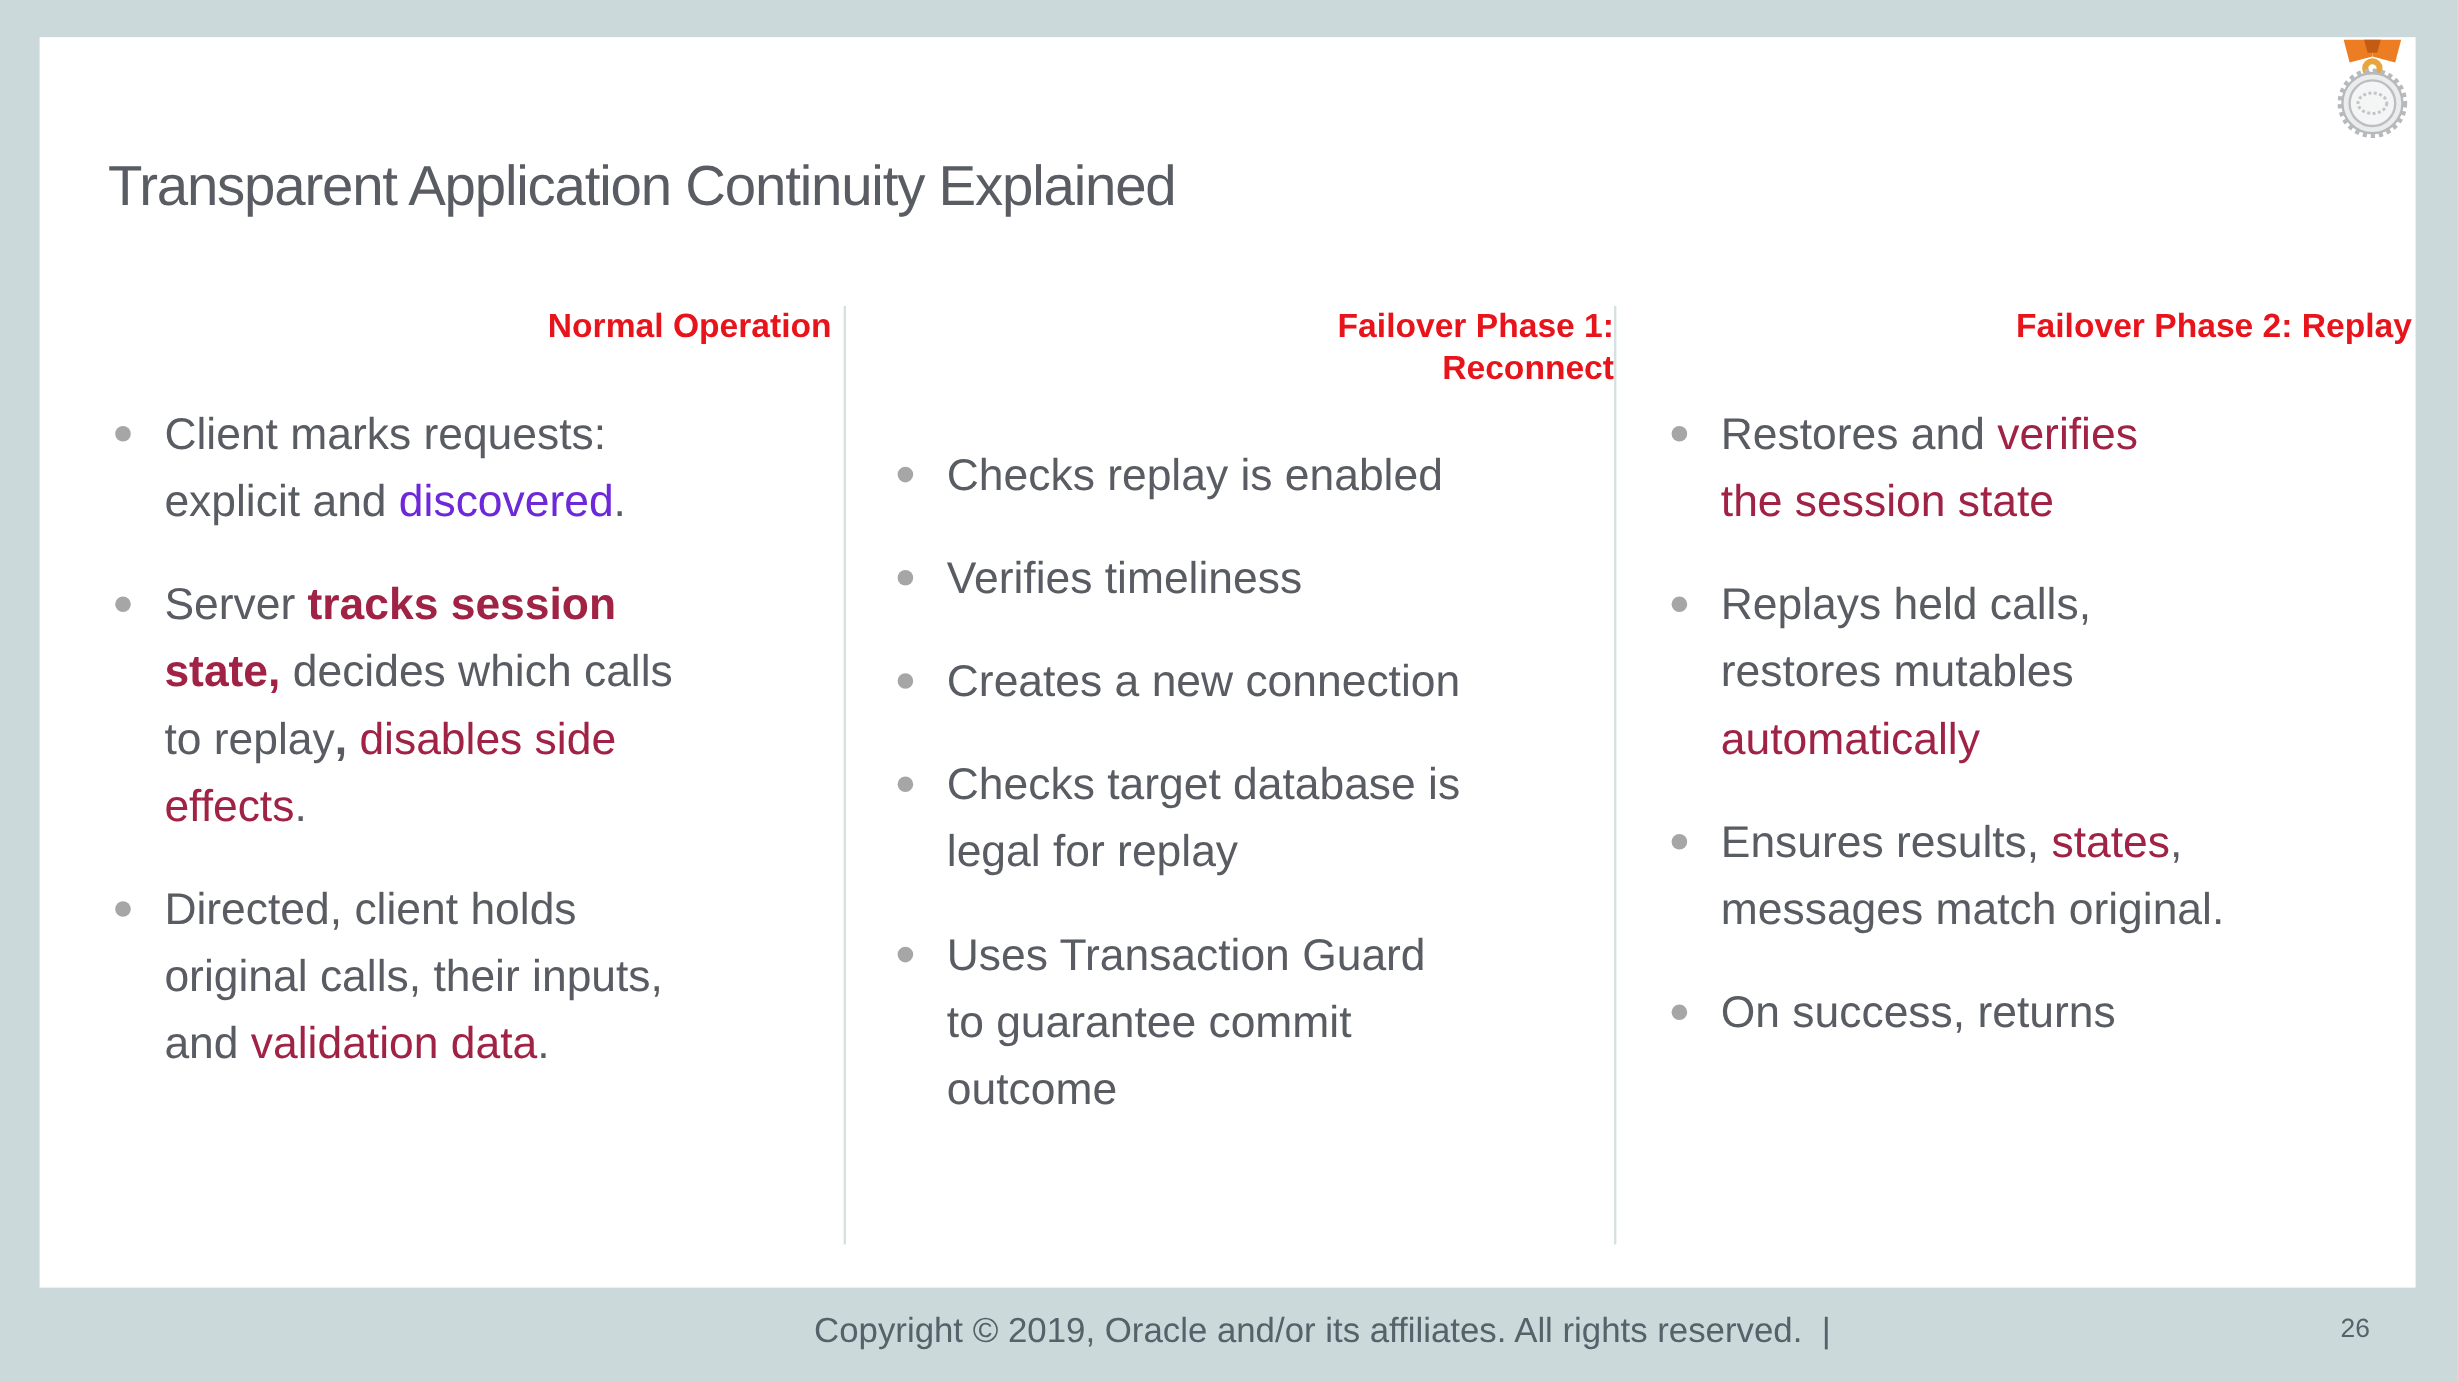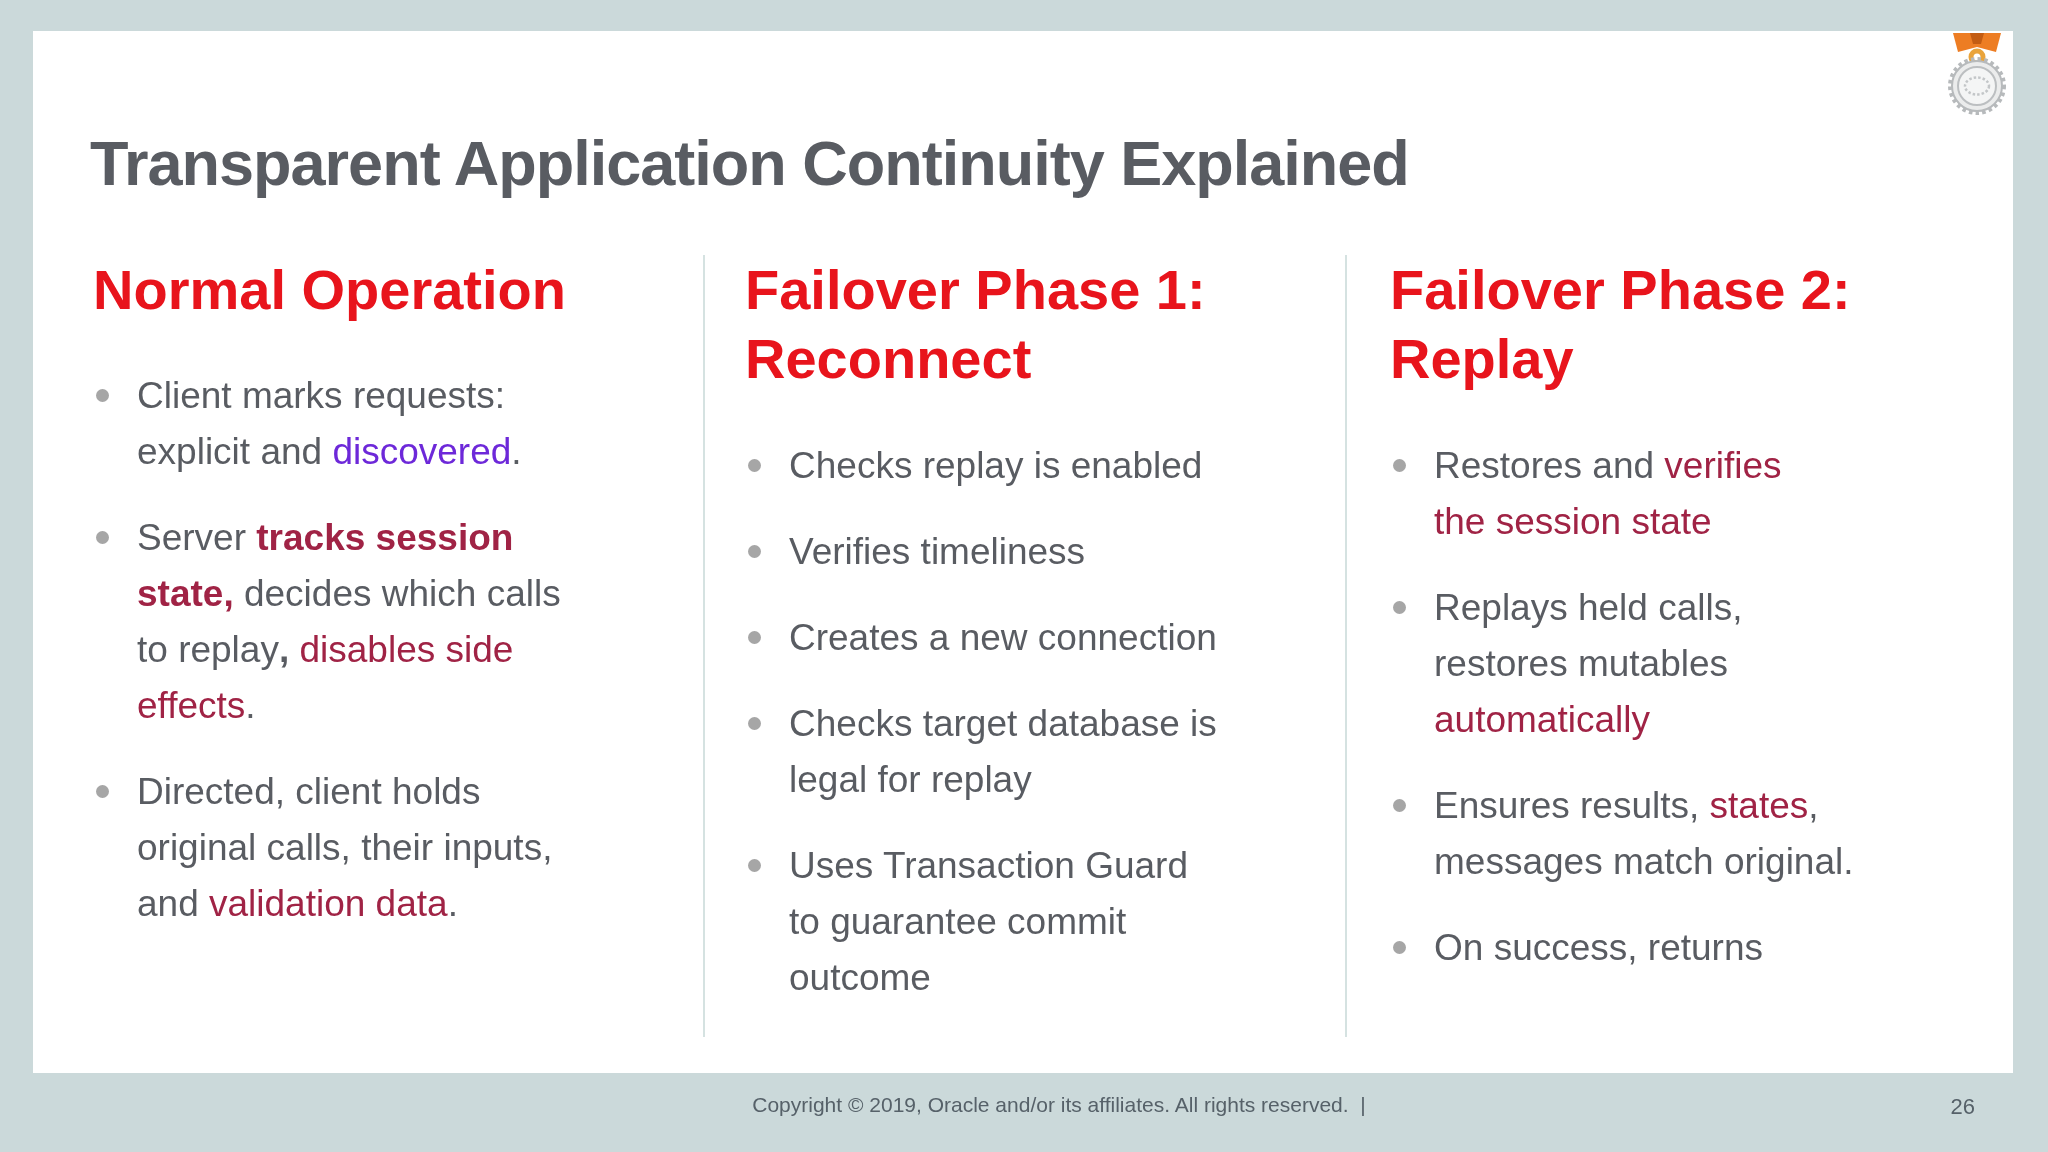--- a/index.html
+++ b/index.html
@@ -19,59 +19,59 @@
     background:var(--background);
     overflow:hidden;
   }
   .canvas{position:relative;width:2048px;height:1152px;background:var(--background);}
   .slide{
     position:absolute;left:33px;top:31px;width:1980px;height:1042px;
     background:var(--slide_background);
   }
   .title{
     position:absolute;left:57px;top:96px;margin:0;
-    font-size:63px;font-weight:700;letter-spacing:-1px;
+    font-size:47px;font-weight:400;letter-spacing:-1px;
     color:var(--text);white-space:nowrap;
   }
   .medal{position:absolute;top:2px;right:2px;width:68px;height:84px;}
   .columns{
     position:absolute;left:60px;top:224px;
     display:flex;flex-direction:row;align-items:flex-start;
   }
   .col{flex:0 0 auto;}
   .col-1{width:600px;}
   .col-2{width:600px;margin-left:40px;}
   .col-3{width:620px;margin-left:43px;}
   .divider{
     flex:0 0 auto;width:2px;height:782px;background:var(--divider);
   }
   .divider-1{margin-left:10px;}
   .divider-2{margin-left:0px;}
   .col h2{
-    margin:0 0 44px 0;text-align:left;
-    font-size:56px;font-weight:700;line-height:1.24;
+    margin:0 0 44px 0;text-align:right;
+    font-size:28px;font-weight:700;line-height:1.24;
     color:var(--red);
   }
   .col ul{list-style:none;margin:0;padding:0;}
   .col li{
     position:relative;padding-left:44px;margin:0 0 30px 0;
     font-size:37px;line-height:56px;color:var(--text);
   }
   .col li::before{
     content:"";position:absolute;left:3px;top:21px;
     width:13px;height:13px;border-radius:50%;
     background:var(--bullet);
   }
   .footer{
     position:absolute;left:0;top:1090px;width:2048px;height:40px;
     color:var(--footer_text);
   }
   .copyright{
     position:absolute;left:50%;transform:translateX(-50%);
-    margin-left:35px;top:3px;font-size:21px;white-space:pre;
+    margin-left:78px;top:3px;font-size:29px;white-space:pre;
   }
   .page-number{
     position:absolute;right:73px;top:4px;font-size:22px;
   }
 </style>
 </head>
 <body>
 
 <div class="canvas">
   <div class="slide">

